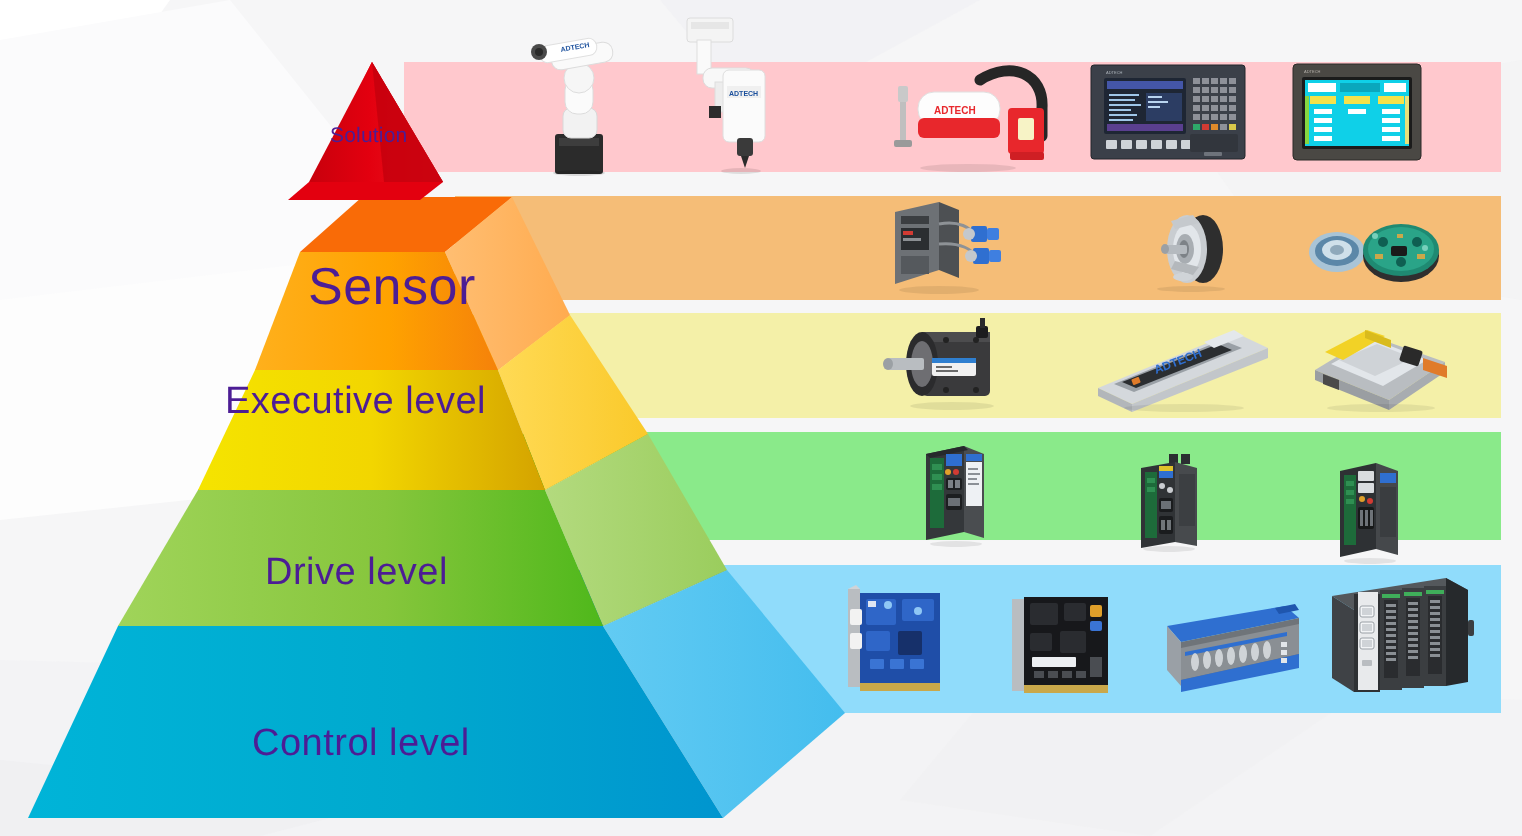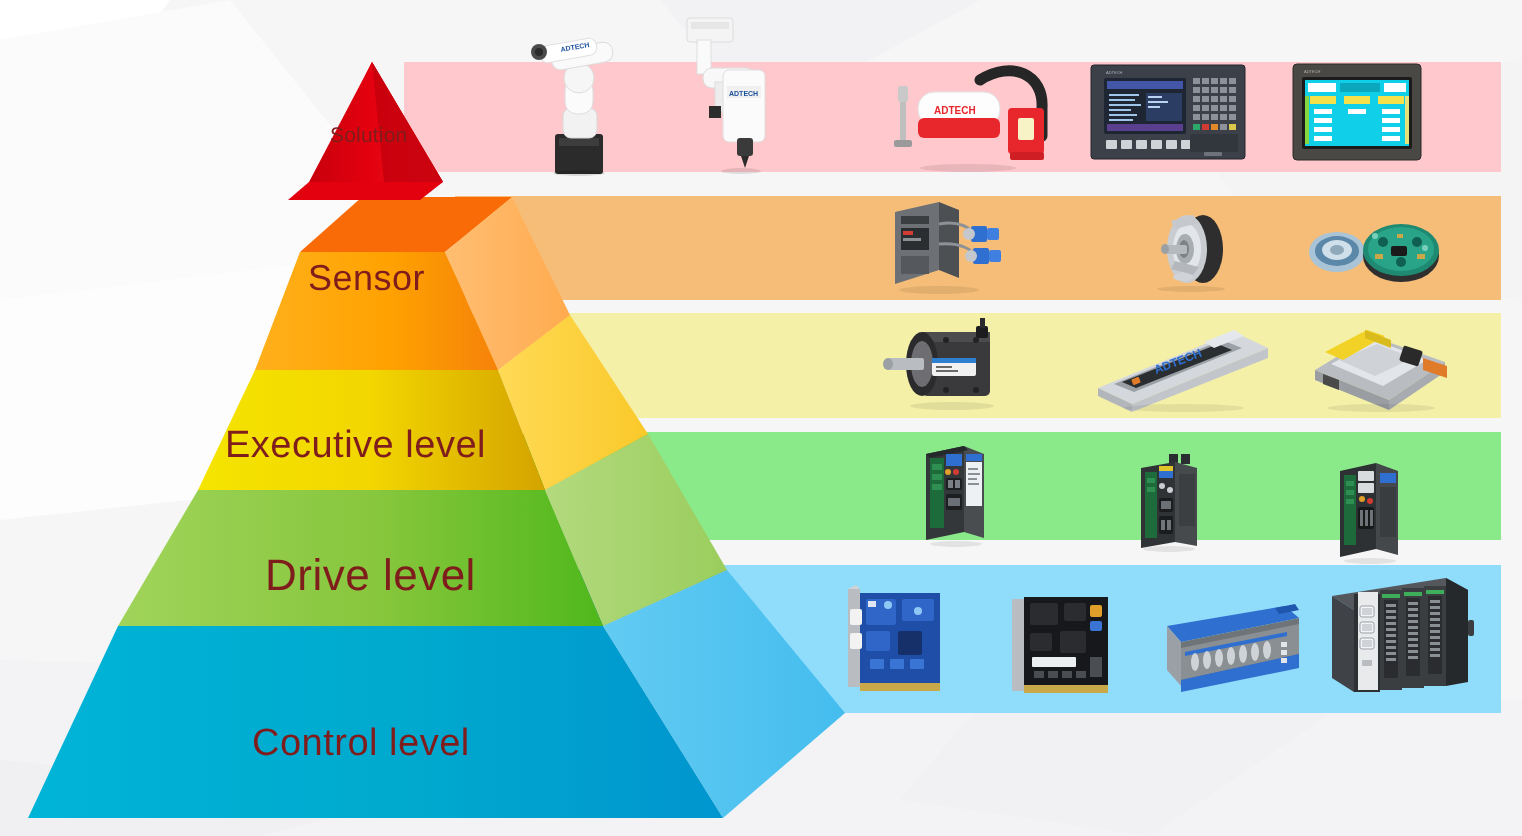--- a/index.html
+++ b/index.html
@@ -15,28 +15,28 @@
 
   
   .band{position:absolute;z-index:1;}
 
   
   .pyr{position:absolute;z-index:3;}
   .pyr svg{display:block;overflow:visible;}
 
   
   .tier-label{
-    position:absolute;z-index:6;color:#7f1d1d;
+    position:absolute;z-index:6;color:#4c1d95;
     white-space:nowrap;font-weight:400;letter-spacing:.5px;
     text-rendering:geometricPrecision;
   }
   .lbl-solution{font-size:21px;letter-spacing:.2px;}
-  .lbl-sensor{font-size:36px;}
+  .lbl-sensor{font-size:52px;}
   .lbl-exec{font-size:38px;}
-  .lbl-drive{font-size:44px;}
+  .lbl-drive{font-size:38px;}
   .lbl-control{font-size:38px;}
 
   
   .prod{position:absolute;z-index:5;}
   .prod svg{display:block;}
 </style>
 </head>
 <body>
 
 <div id="stage">
@@ -147,21 +147,21 @@
         <polygon points="372,62 443,182 384,182" fill="#c5000d" opacity="0.85"></polygon>
         <polygon points="309,182 443,182 420,200 288,200" fill="#e3000f"></polygon>
       </g>
     </svg>
   </div>
 
   <div class="tier-label lbl-solution" style="left:330px;top:124px;">Solution</div>
 
   <div class="tier-label lbl-sensor" style="left:308px;top:257px;">Sensor</div>
 
-  <div class="tier-label lbl-exec" style="left:225px;top:424px;">Executive  level</div>
+  <div class="tier-label lbl-exec" style="left:225px;top:380px;">Executive  level</div>
 
   <div class="tier-label lbl-drive" style="left:265px;top:551px;">Drive  level</div>
 
   <div class="tier-label lbl-control" style="left:252px;top:722px;">Control  level</div>
 
   <div class="prod" style="left:523px;top:16px;">
     <svg width="110" height="160" viewBox="0 0 110 160">
       <rect x="32" y="118" width="48" height="40" rx="3" fill="#2b2b2b"></rect>
       <rect x="36" y="122" width="40" height="8" fill="#3d3d3d"></rect>
       <rect x="40" y="92" width="34" height="30" rx="8" fill="#f2f2f2" stroke="#d8d8d8"></rect>

